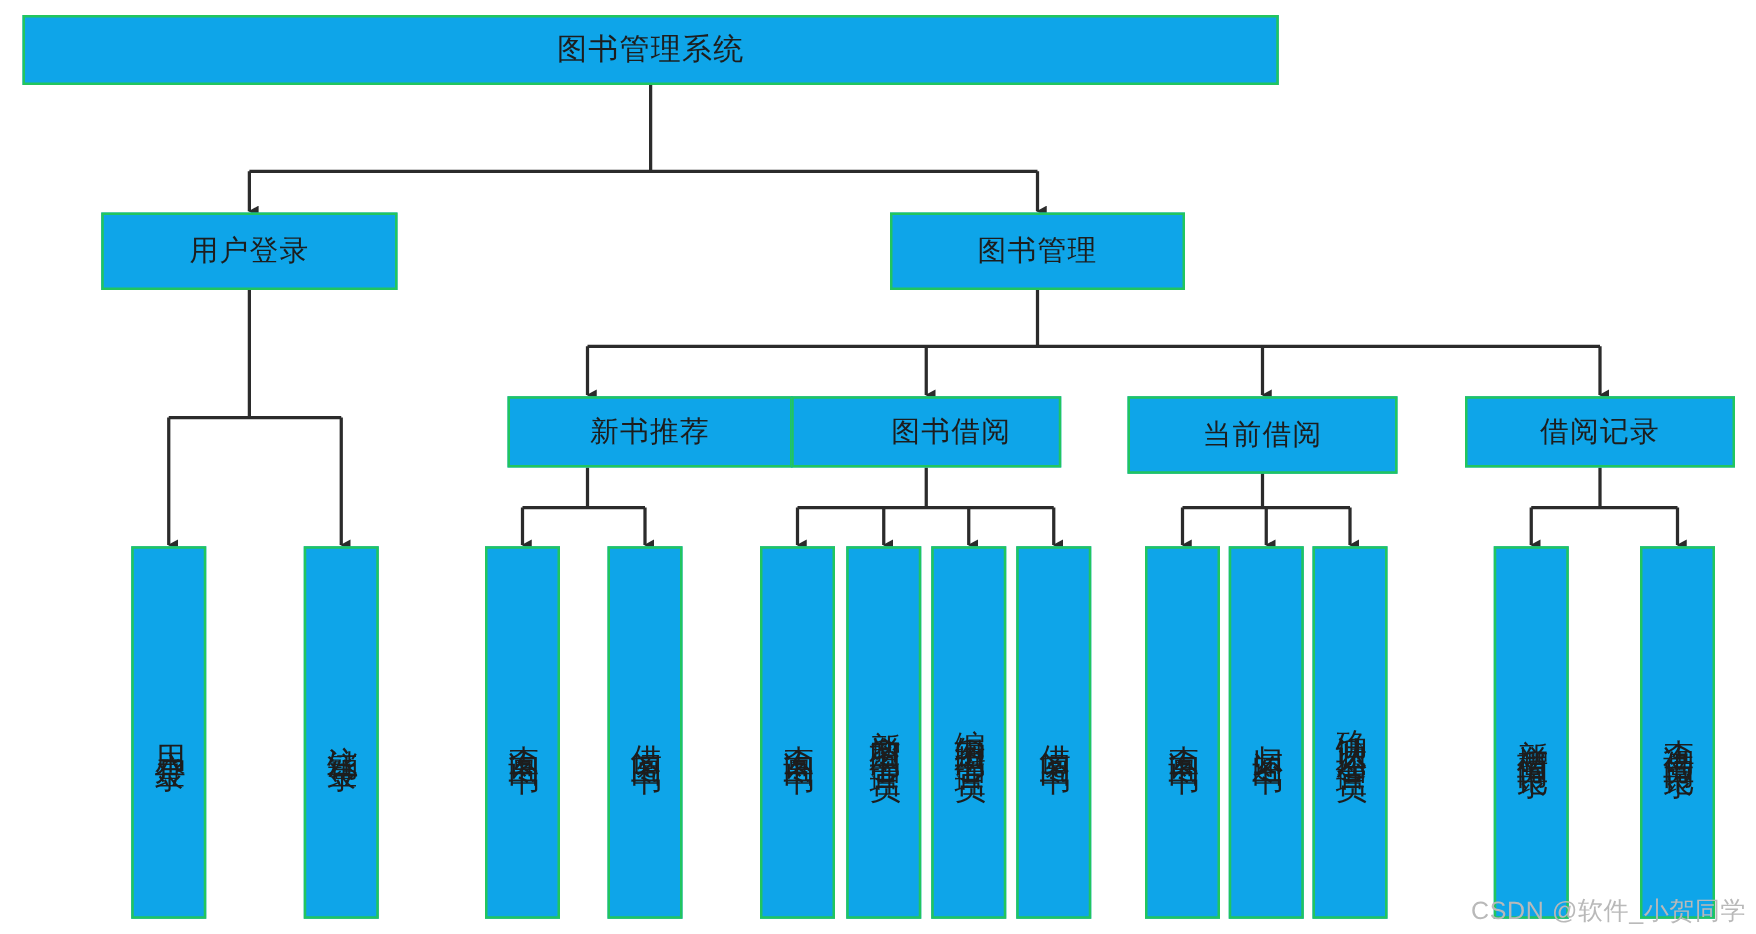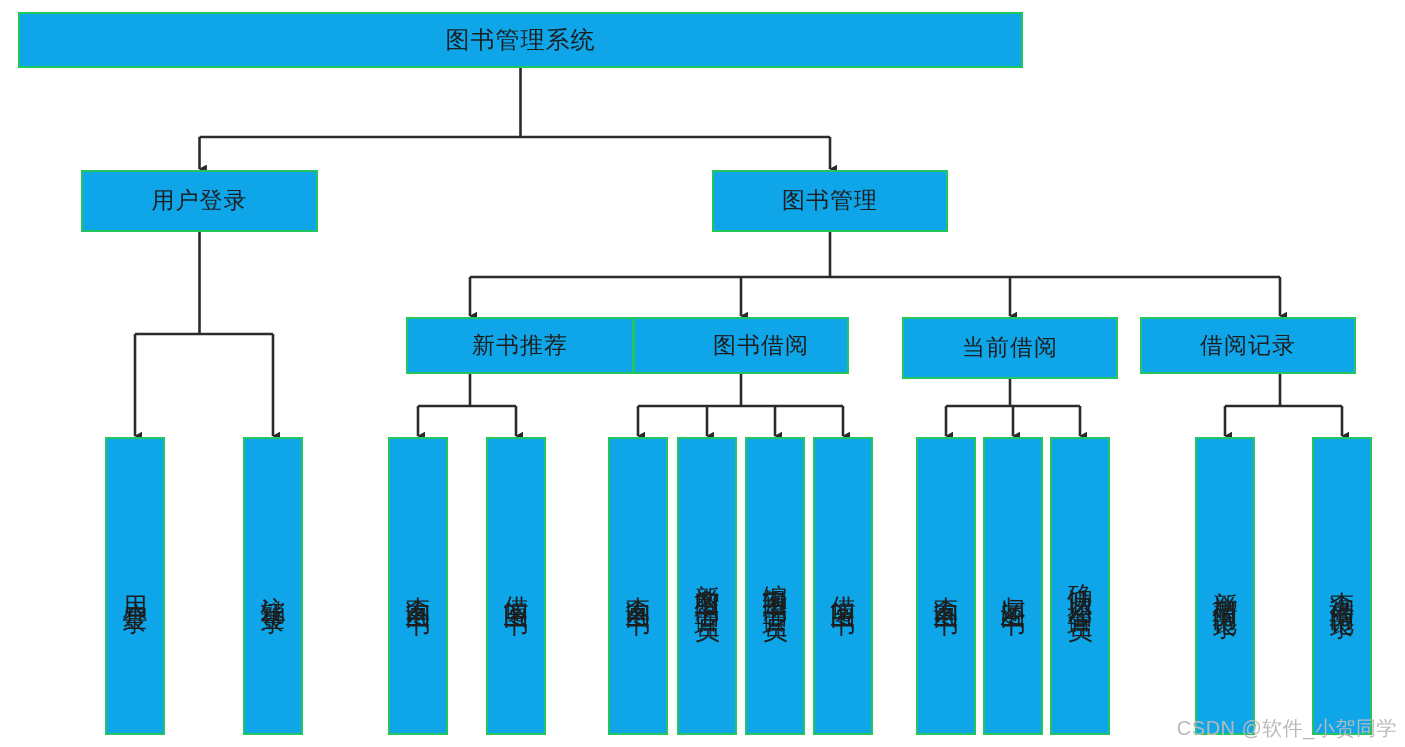--- a/index.html
+++ b/index.html
@@ -137,21 +137,21 @@
   </div>
   <div class="node horiz" style="left: 362px; top: 317px; width: 228px; height: 57px; margin-left: 44px;">
     <span class="lbl">新书推荐</span>
   </div>
   <div class="node horiz" style="left: 633px; top: 317px; width: 216px; height: 57px; padding-left: 40px;">
     <span class="lbl">图书借阅</span>
   </div>
   <div class="node horiz" style="left: 902px; top: 317px; width: 216px; height: 62px;">
     <span class="lbl">当前借阅</span>
   </div>
-  <div class="node horiz" style="left: 1140px; top: 317px; width: 216px; height: 57px;">
+  <div class="node horiz" style="left: 1172px; top: 317px; width: 216px; height: 57px;">
     <span class="lbl">借阅记录</span>
   </div>
 
   <div class="node vert" style="left: 105px; top: 437px; width: 60px; height: 298px;">
     <span class="lbl">用户登录</span>
   </div>
   <div class="node vert" style="left: 243px; top: 437px; width: 60px; height: 298px;">
     <span class="lbl">注销登录</span>
   </div>
   <div class="node vert" style="left: 388px; top: 437px; width: 60px; height: 298px;">

